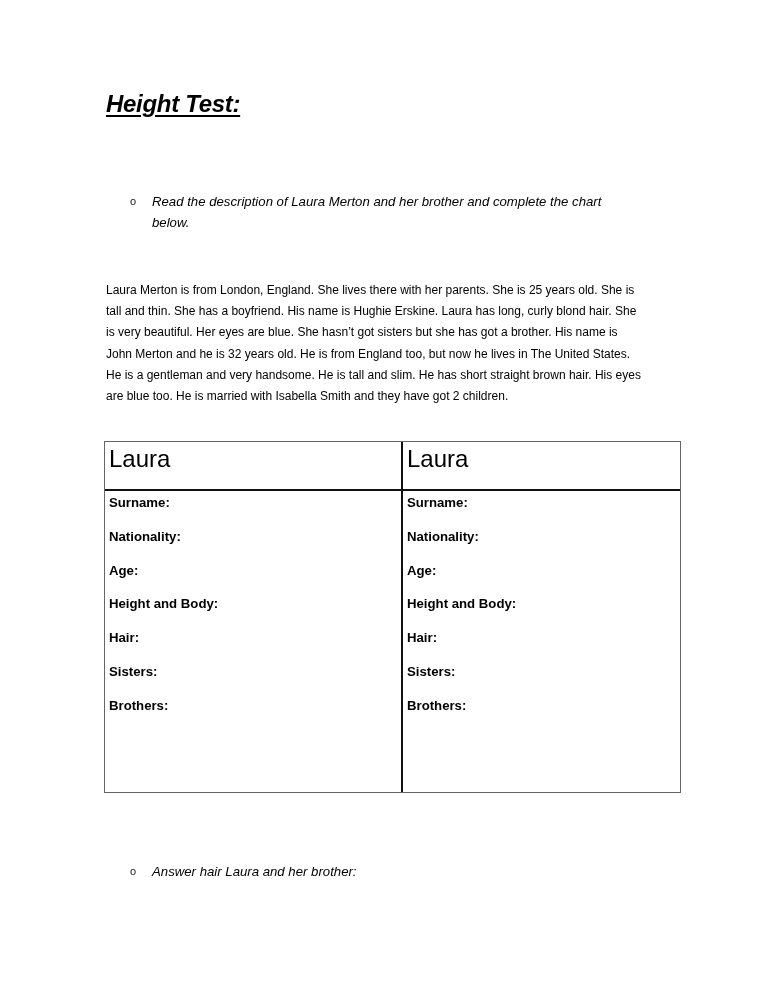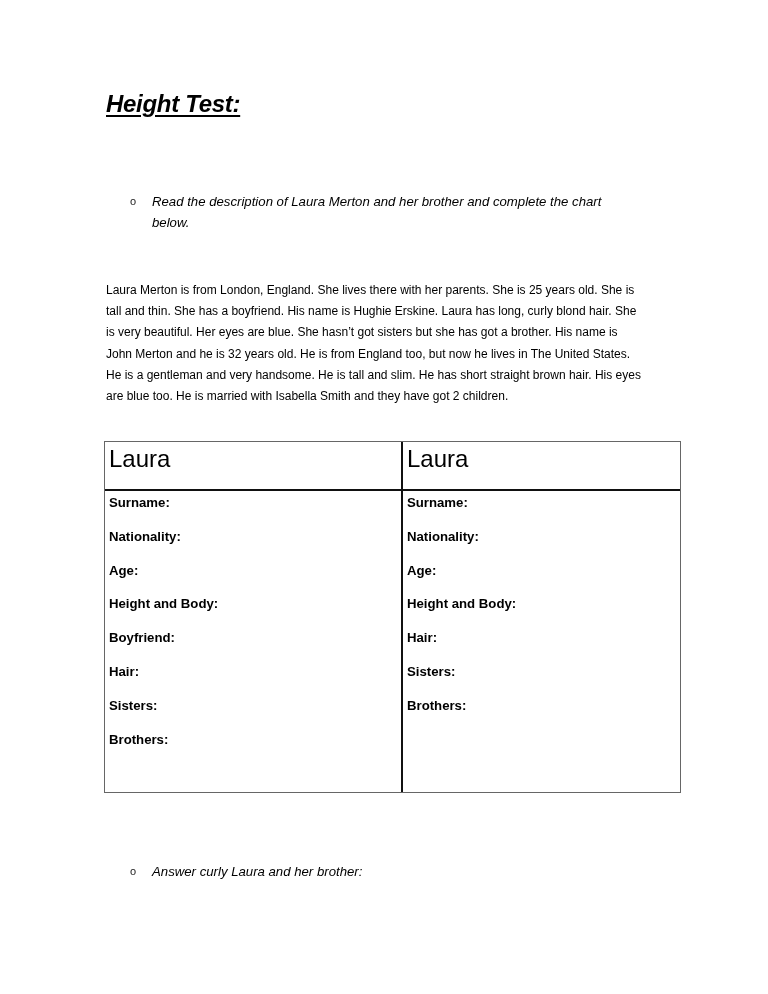--- a/index.html
+++ b/index.html
@@ -69,21 +69,20 @@
 <div class="para">Laura Merton is from London, England.  She lives there with her parents. She is 25 years old. She is tall and thin. She has a boyfriend. His name is Hughie Erskine. Laura has long, curly blond hair. She is very beautiful. Her eyes are blue. She hasn’t got sisters but she has got a brother. His name is John Merton and he is 32 years old. He is from England too, but now he lives in The United States. He is a gentleman and very handsome. He is tall and slim. He has short straight brown hair. His eyes are blue too. He is married with Isabella Smith and they have got 2 children.</div>
 
 <div class="chart">
   <div class="col left">
     <div class="head">Laura</div>
     <div class="fields">
       <div class="field">Surname:</div>
       <div class="field">Nationality:</div>
       <div class="field">Age:</div>
       <div class="field">Height and Body:</div>
-      <div class="field">Boyfriend:</div>
       <div class="field">Hair:</div>
       <div class="field">Sisters:</div>
       <div class="field">Brothers:</div>
     </div>
   </div>
   <div class="divider-v"></div>
   <div class="col right">
     <div class="head">Laura</div>
     <div class="fields">
       <div class="field">Surname:</div>
@@ -93,14 +92,14 @@
       <div class="field">Hair:</div>
       <div class="field">Sisters:</div>
       <div class="field">Brothers:</div>
     </div>
   </div>
   <div class="divider-h"></div>
 </div>
 
 <div class="bullet b2">
   <span class="mark">o</span>
-  <span class="btext">Answer curly Laura and her brother:</span>
+  <span class="btext">Answer hair Laura and her brother:</span>
 </div>
 
 </body></html>

